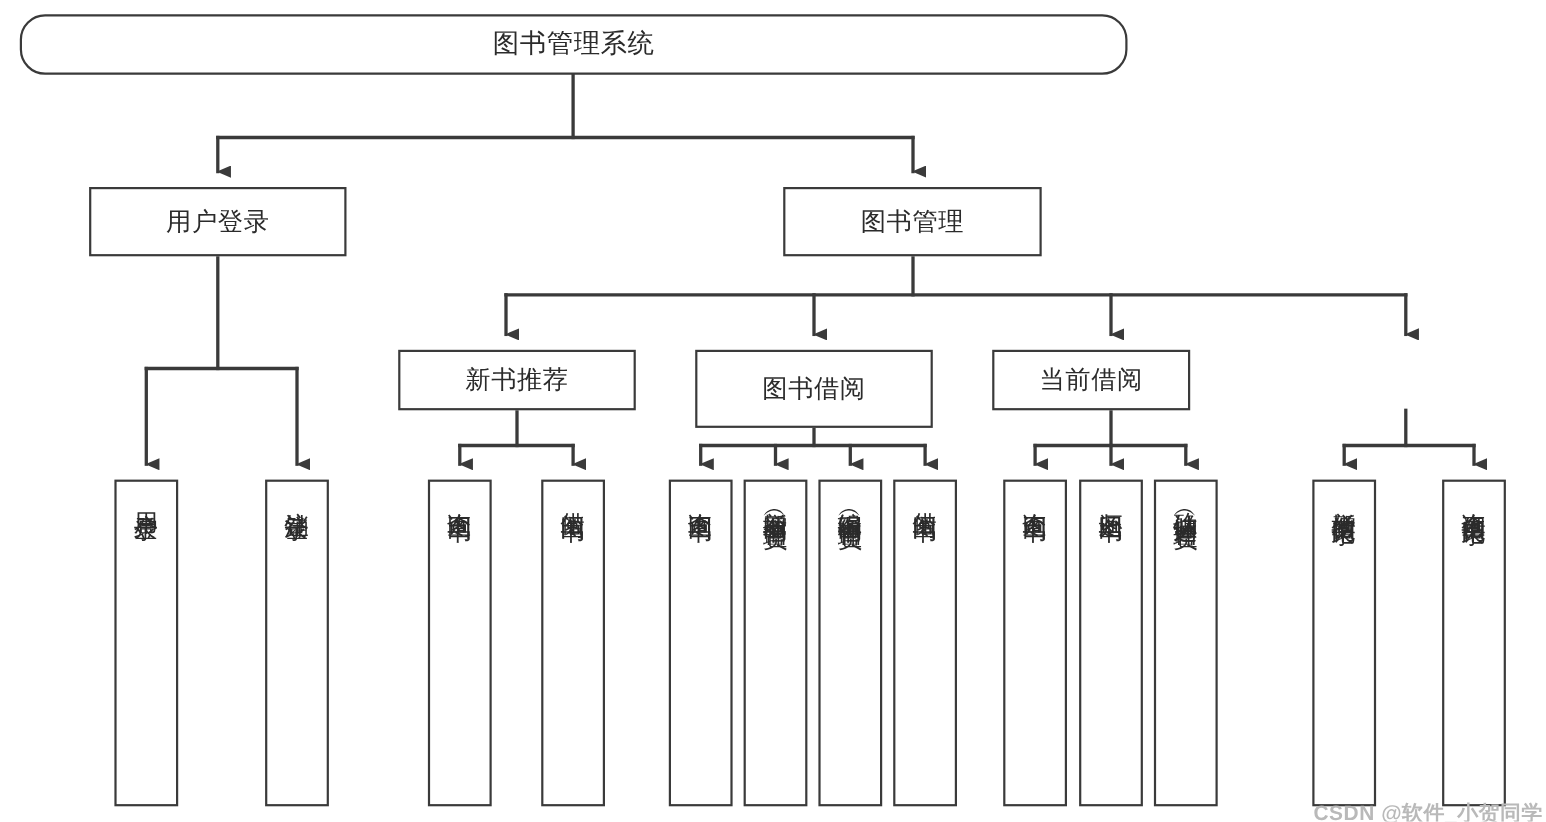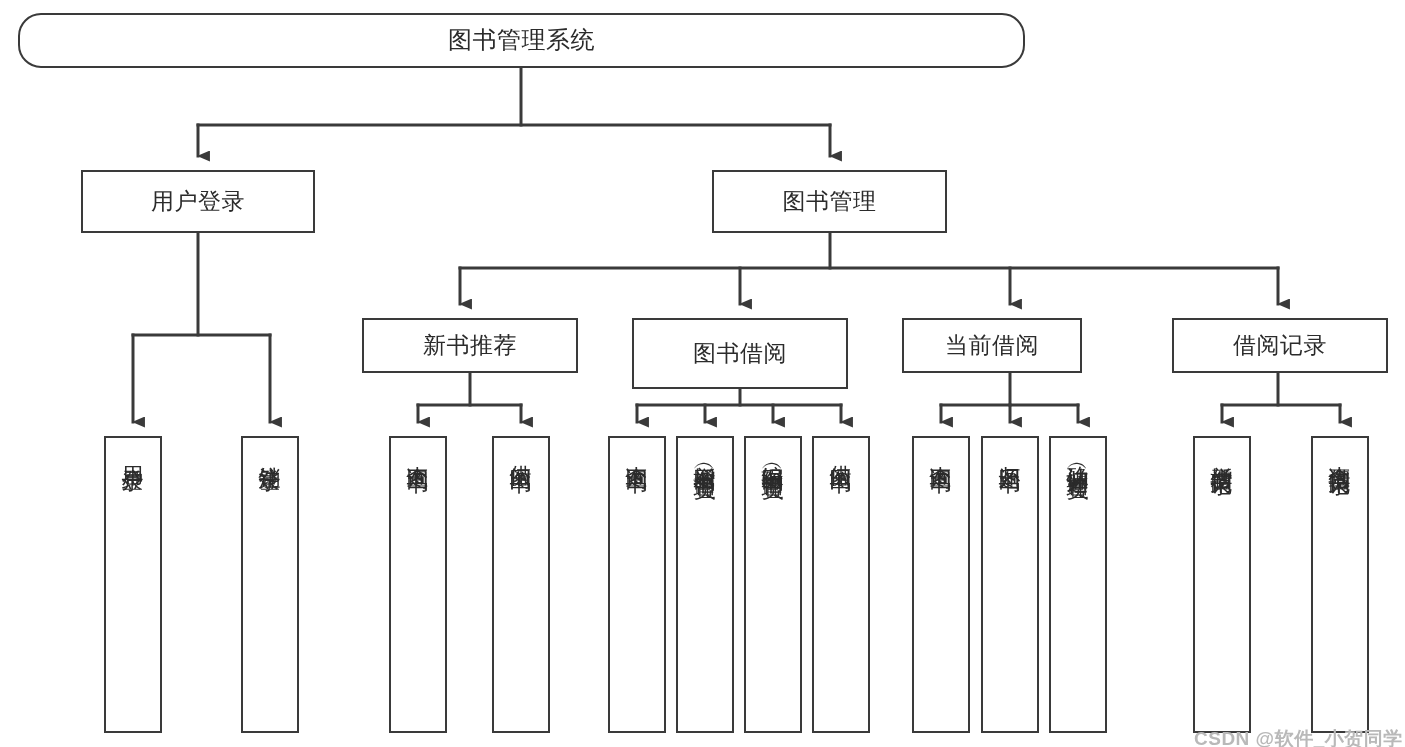--- a/index.html
+++ b/index.html
@@ -140,23 +140,20 @@
 
   <div class="node-box h-node" style="left:362px; top:318px; width:216px; height:55px;">
     <span class="node-label">新书推荐</span>
   </div>
   <div class="node-box h-node" style="left:632px; top:318px; width:216px; height:71px;">
     <span class="node-label">图书借阅</span>
   </div>
   <div class="node-box h-node" style="left:902px; top:318px; width:180px; height:55px;">
     <span class="node-label">当前借阅</span>
   </div>
-  <div class="node-box h-node" style="left:1172px; top:318px; width:216px; height:55px;">
-    <span class="node-label">借阅记录</span>
-  </div>
 
   <div class="node-box v-node" style="left:104px; top:436px; width:58px; height:297px;">
     <span class="node-label">用户登录</span>
   </div>
   <div class="node-box v-node" style="left:241px; top:436px; width:58px; height:297px;">
     <span class="node-label">注销登录</span>
   </div>
 
   <div class="node-box v-node" style="left:389px; top:436px; width:58px; height:297px;">
     <span class="node-label">查询图书</span>

